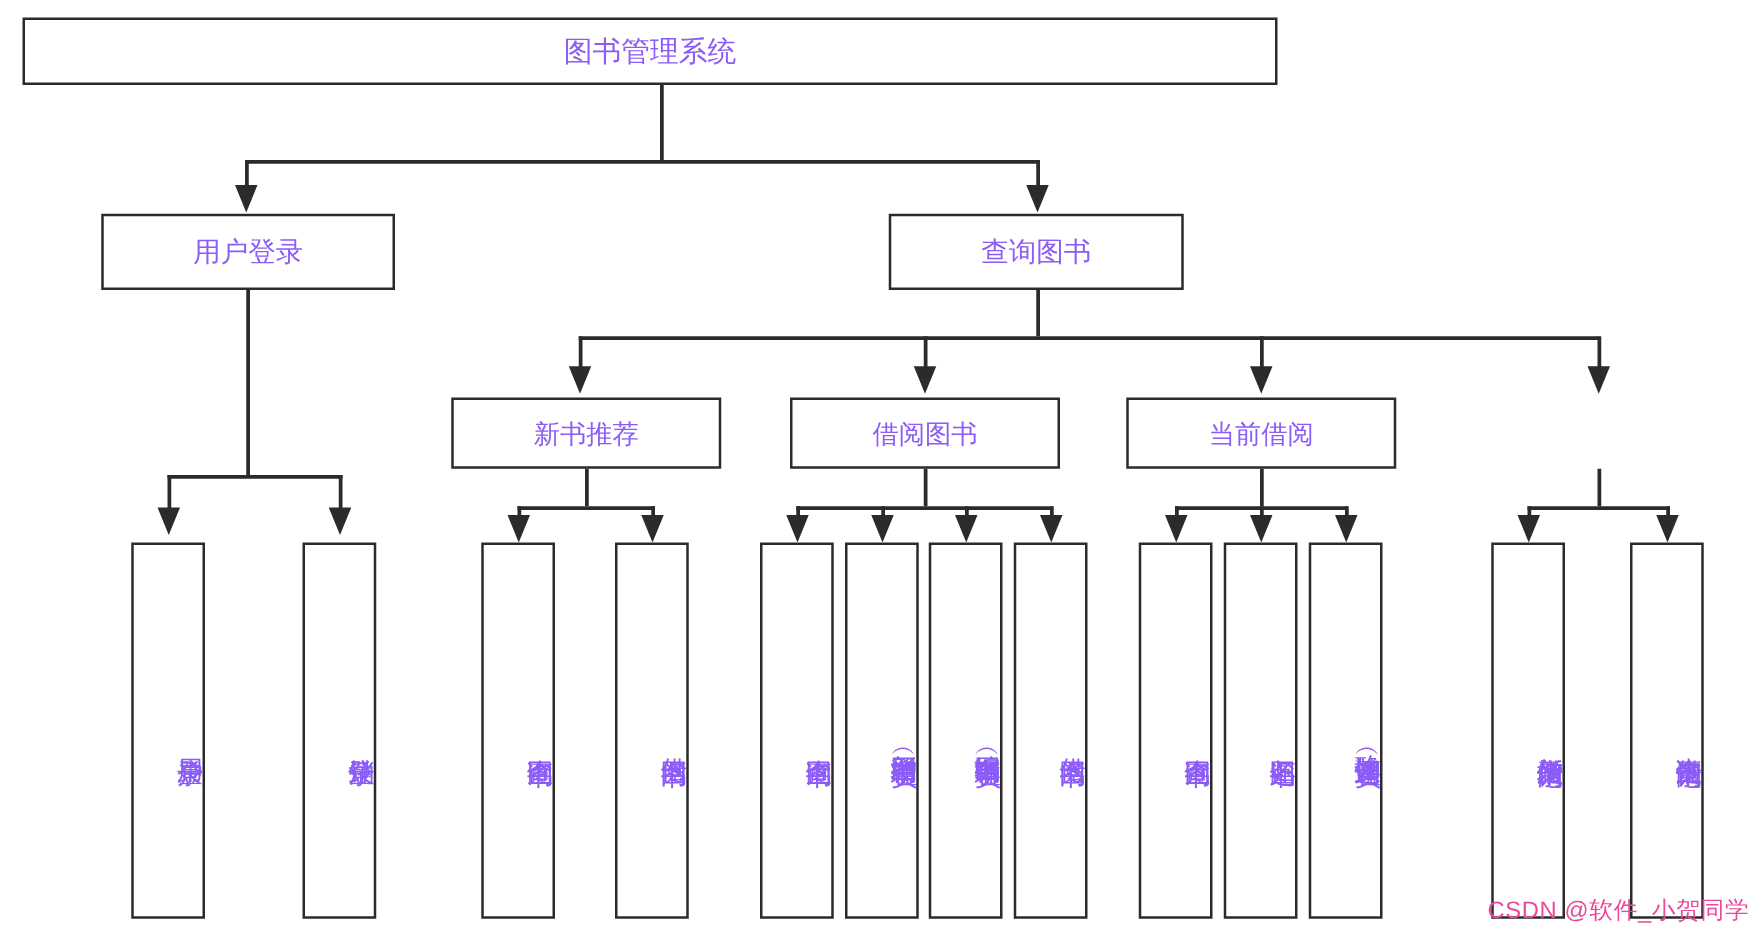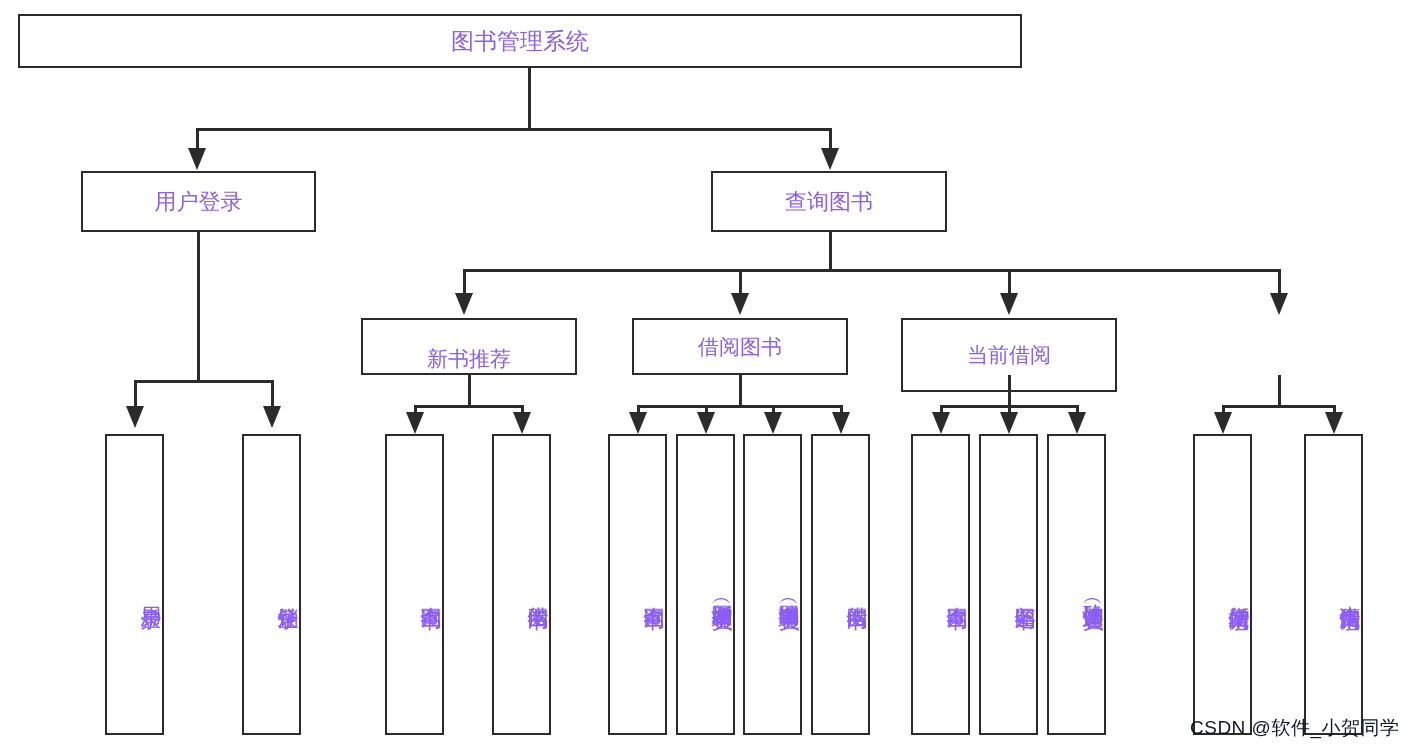--- a/index.html
+++ b/index.html
@@ -56,21 +56,21 @@
   .arrow {
     position: absolute;
     width: 0;
     height: 0;
     border-left: 9px solid transparent;
     border-right: 9px solid transparent;
     border-top: 22px solid #2b2b2b;
   }
   .watermark {
     position: absolute;
-    color: #0f172a;
+    color: #ec4899;
     font-size: 19px;
     letter-spacing: 0.5px;
     white-space: nowrap;
   }
 </style>
 </head>
 <body>
 
 <div id="canvas">
 
@@ -105,27 +105,27 @@
   <div class="edge h" style="left:463px; top:269px; width:816px;"></div>
   <div class="edge v" style="left:463px; top:269px; height:26px;"></div>
   <div class="arrow" style="left:455px; top:293px;"></div>
   <div class="edge v" style="left:739px; top:269px; height:26px;"></div>
   <div class="arrow" style="left:731px; top:293px;"></div>
   <div class="edge v" style="left:1008px; top:269px; height:26px;"></div>
   <div class="arrow" style="left:1000px; top:293px;"></div>
   <div class="edge v" style="left:1278px; top:269px; height:26px;"></div>
   <div class="arrow" style="left:1270px; top:293px;"></div>
 
-  <div class="node group" style="left:361px; top:318px; width:216px; height:57px;align-items:flex-end;">
+  <div class="node group" style="left:361px; top:318px; width:216px; height:57px;">
     <span>新书推荐</span>
   </div>
   <div class="node group" style="left:632px; top:318px; width:216px; height:57px;">
     <span>借阅图书</span>
   </div>
-  <div class="node group" style="left:901px; top:318px; width:216px; height:74px;">
+  <div class="node group" style="left:901px; top:318px; width:216px; height:57px;">
     <span>当前借阅</span>
   </div>
 
   <div class="edge v" style="left:468px; top:375px; height:30px;"></div>
   <div class="edge h" style="left:414px; top:405px; width:110px;"></div>
   <div class="edge v" style="left:414px; top:405px; height:22px;"></div>
   <div class="arrow" style="left:406px; top:412px;"></div>
   <div class="edge v" style="left:521px; top:405px; height:22px;"></div>
   <div class="arrow" style="left:513px; top:412px;"></div>
 

